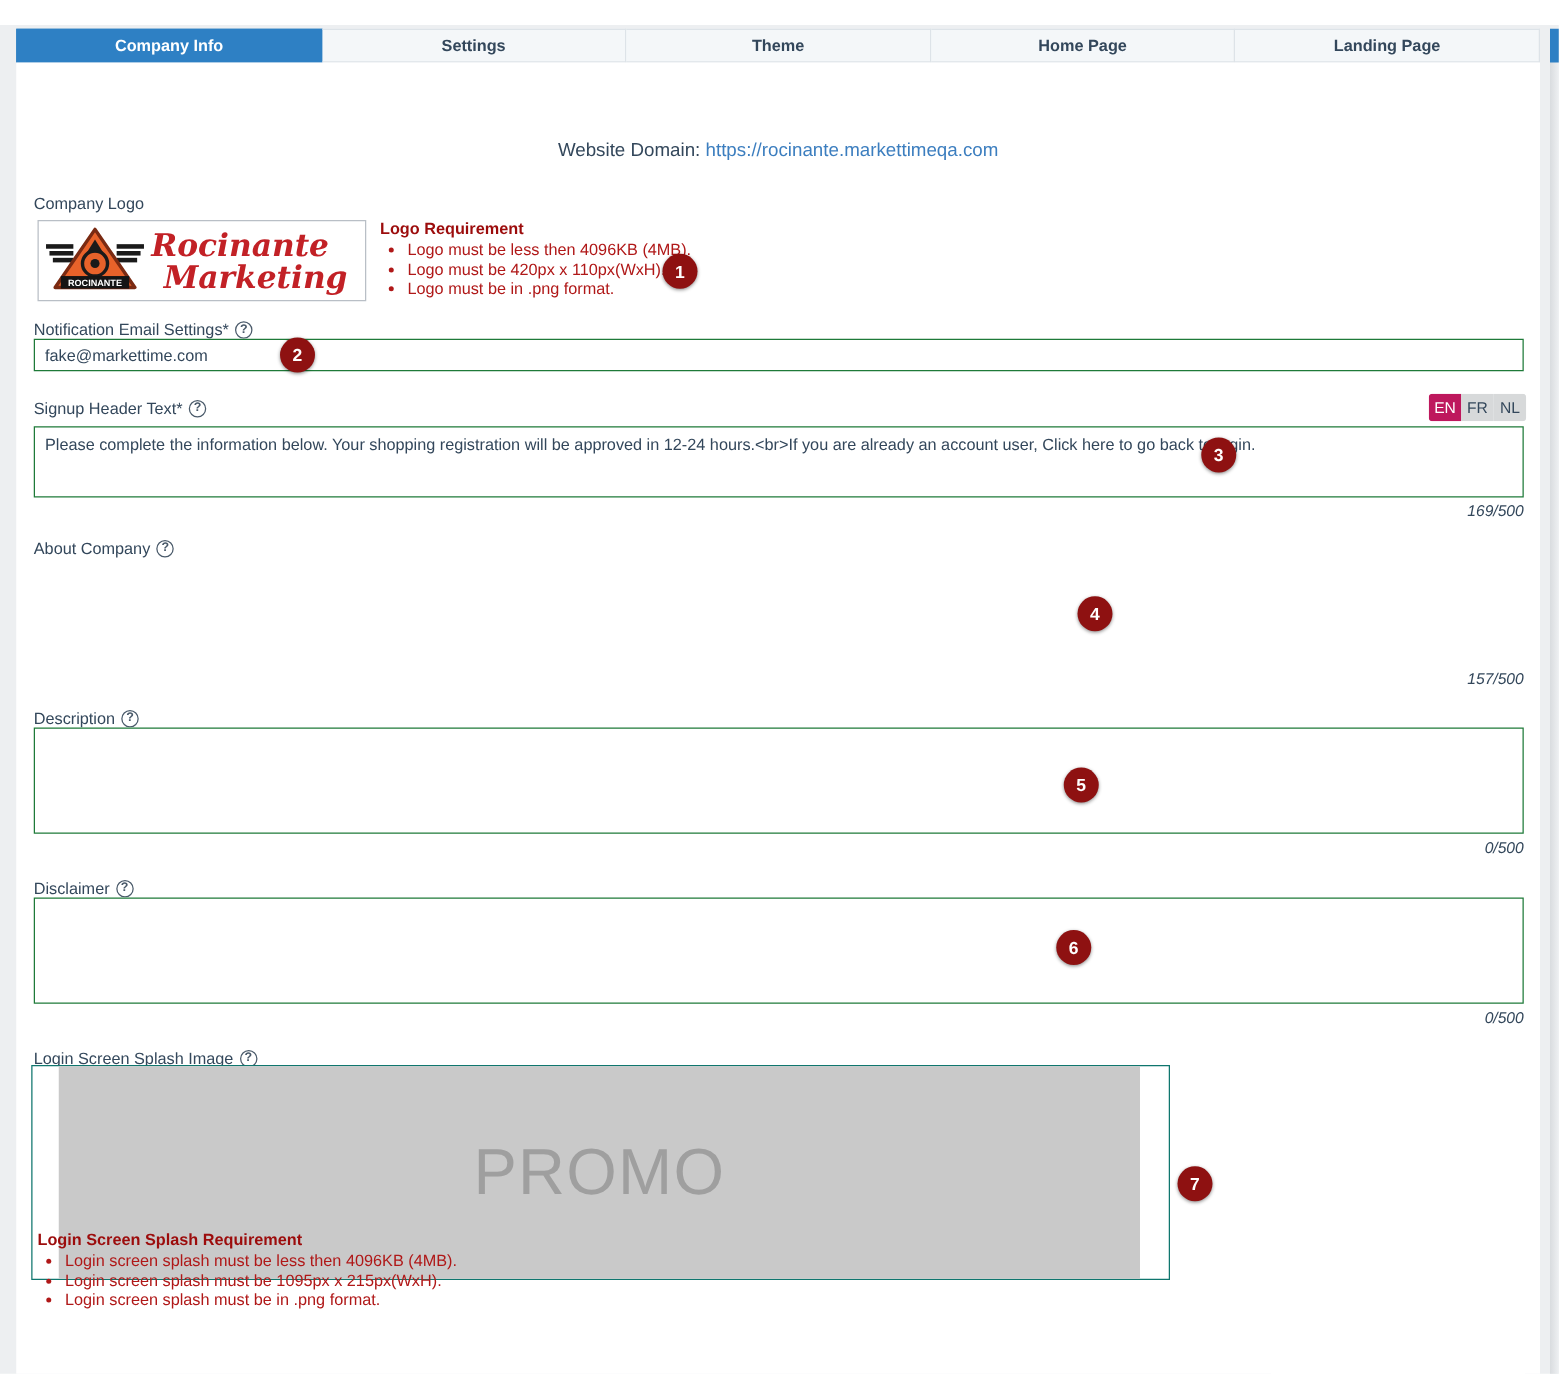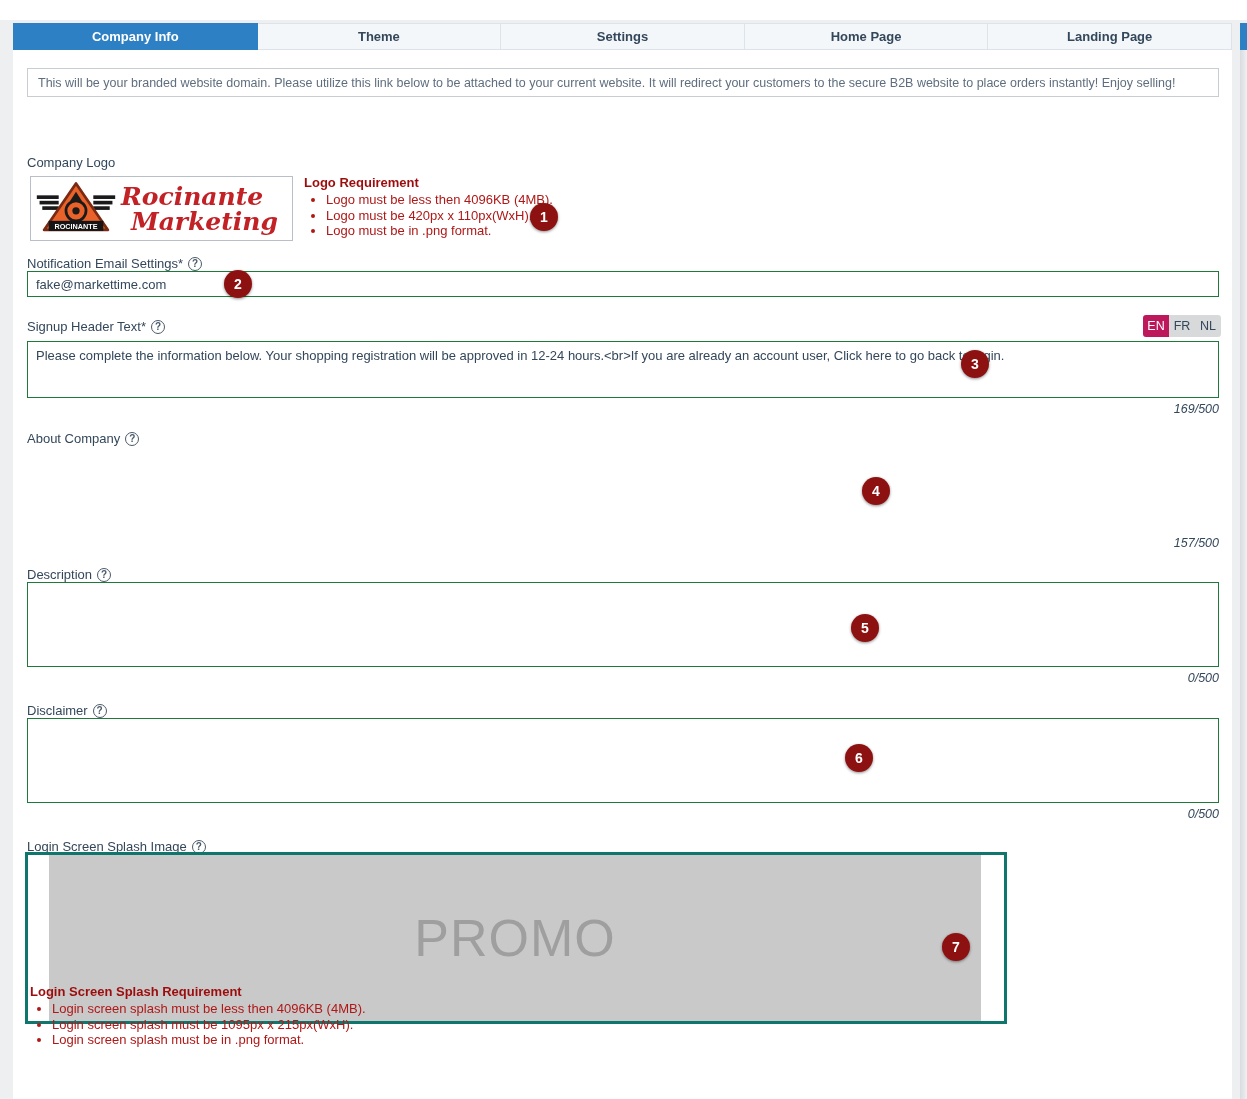--- a/index.html
+++ b/index.html
@@ -67,51 +67,52 @@
 
   .counter { position:absolute; left:14px; width:1192px; text-align:right;
     font-size:12.5px; color:#33475b;font-style:italic; }
 
   .lang-group { position:absolute; left:1130px; top:265px; display:flex;
     border-radius:3px; overflow:hidden; }
   .lang-btn { width:26px; height:22px; display:flex; align-items:center; justify-content:center;
     font-size:12.5px; background:#d7d9da; color:#33475b; cursor:pointer; }
   .lang-btn.active { background:#be185d; color:#fff; }
 
-  .splash-box { position:absolute; left:12px; top:802px; width:982px; height:172px;
-    border:3px solid #0f766e; background:#fff; cursor:pointer; }
+  .splash-box { position:absolute; left:12px; top:802px; width:911px; height:172px;
+    border:1px solid #0f766e; background:#fff; cursor:pointer; }
   .splash-img { position:absolute; left:21px; right:23px; top:0; bottom:0;
     background:#c9c9c9; display:flex; align-items:center; justify-content:center; }
   .promo-text { font-size:52px; color:#9f9f9f; letter-spacing:1px; }
 </style>
 </head>
 <body>
 
 <div class="page-bg"></div>
 
 <div class="scrollbar">
   <div class="scroll-thumb"></div>
 </div>
 
 <div class="panel">
 
   <div class="tabs">
     <div class="tab active">Company Info</div>
+    <div class="tab">Settings</div>
     <div class="tab">Theme</div>
-    <div class="tab">Settings</div>
     <div class="tab">Home Page</div>
     <div class="tab">Landing Page</div>
   </div>
 
   <div class="panel-body">
 
-    <div class="banner">
-      <span>This will be your branded website domain. Please utilize this link below to be attached to your current website. It will redirect your customers to the secure B2B website to place orders instantly! Enjoy selling!</span>
-    </div>
-
+
+    <div class="domain-line">
+      <span>Website Domain:</span>
+      <a href="#">https://rocinante.markettimeqa.com</a>
+    </div>
 
     <div class="field-label" style="left:14px; top:105px;">
       <span>Company Logo</span>
     </div>
     <div class="logo-box">
       <svg width="82" height="58" viewBox="0 0 90 62">
         <rect x="2" y="16" width="24" height="4" fill="#1a1a1a"></rect>
         <rect x="5" y="22" width="21" height="4" fill="#1a1a1a"></rect>
         <rect x="8" y="28" width="18" height="4" fill="#1a1a1a"></rect>
         <rect x="64" y="16" width="24" height="4" fill="#1a1a1a"></rect>

